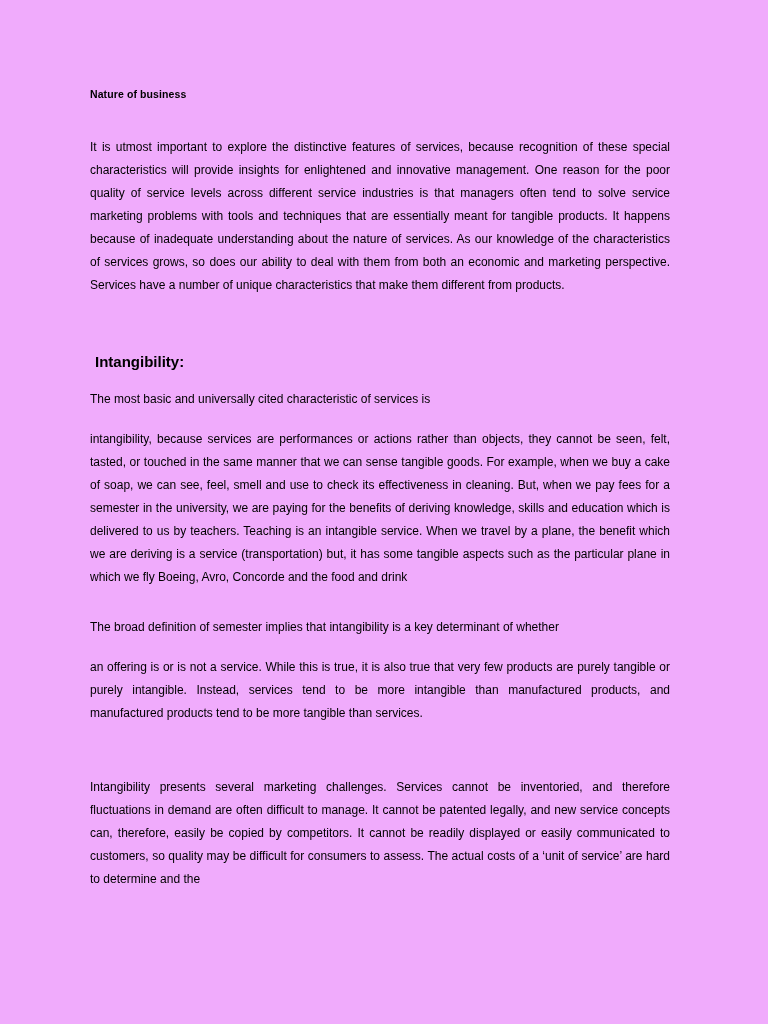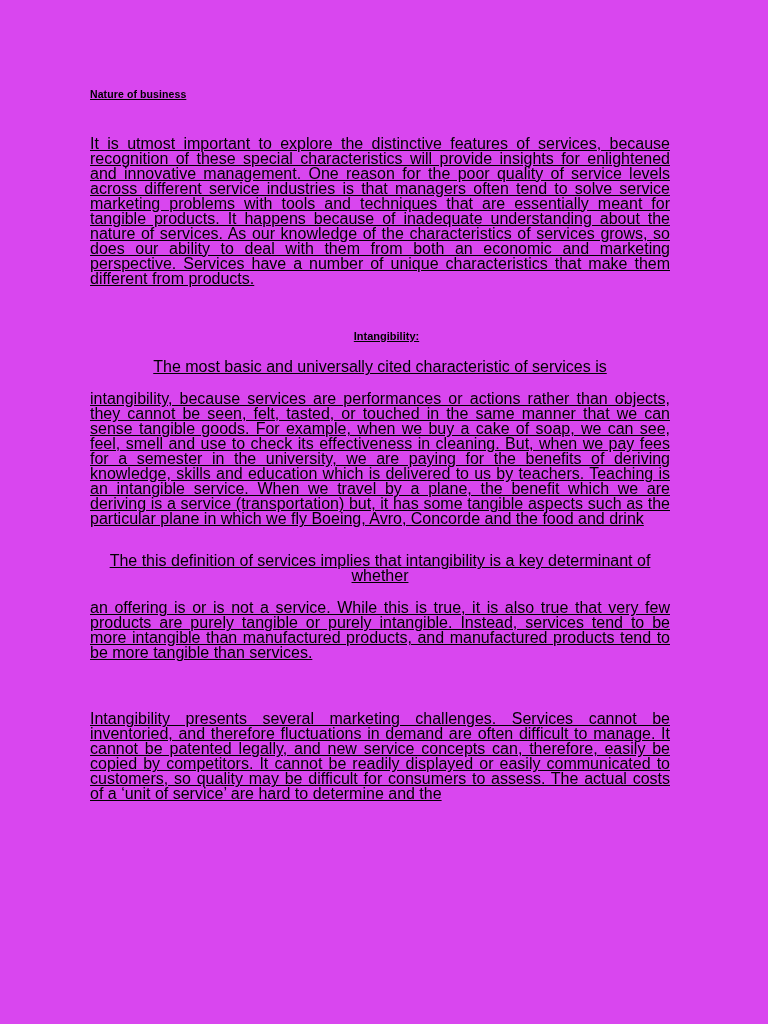--- a/index.html
+++ b/index.html
@@ -12,50 +12,48 @@
     height: 1024px;
     font-family: "Liberation Sans", sans-serif;
     color: #000000;
     overflow: hidden;
   }
   .page {
     width: 768px;
     height: 1024px;
     box-sizing: border-box;
     padding: 88px 90px 40px 90px;
-    background: #d946ef;
-    text-decoration: underline;
+    background: #f0abfc;
   }
   .doc-body {
     width: 588px;
   }
   .heading {
     font-size: 10.5px;
     font-weight: bold;
     line-height: 1.3;
     margin: 0 0 34px 0;
     letter-spacing: 0.1px;
   }
   .subheading {
-    font-size: 11px;
+    font-size: 15px;
     font-weight: bold;
     line-height: 1.35;
-    margin: 4px 0 16px 0;
+    margin: 16px 0 16px 0;
     padding-left: 5px;
-    text-align: center;
   }
   p.para {
-    font-size: 16px;
-    line-height: 15px;
+    font-size: 12px;
+    line-height: 23px;
     margin: 0 8px 17px 0;
     text-align: justify;
     text-justify: inter-word;
   }
   p.para.nojust {
-    text-align: center;
+    text-align: left;
   }
   .gap-sm { height: 10px; }
   .gap-md { height: 22px; }
   .gap-lg { height: 34px; }
 </style>
 </head>
 <body>
 
 <div class="page">
   <div class="doc-body">
@@ -68,21 +66,21 @@
 
     <h2 class="subheading">Intangibility:</h2>
 
     <p class="para nojust">The most basic and universally cited characteristic of services is</p>
 
     <p class="para">intangibility, because services are performances or actions rather than objects, they cannot be seen, felt, tasted, or touched in the same manner that we can sense tangible goods. For example, when we buy a cake of soap, we can see, feel, smell and use to check its effectiveness in cleaning. But, when we pay fees for a semester in the university, we are paying for the benefits of deriving knowledge, skills and education which is delivered to us by teachers. Teaching is an intangible service. When we travel by a plane, the benefit which we are deriving is a service (transportation) but, it has some tangible aspects such as the particular plane in which we fly Boeing, Avro, Concorde and the food and drink</p>
 
 
     <div class="gap-sm"></div>
 
-    <p class="para nojust">The this definition of services implies that intangibility is a key determinant of whether</p>
+    <p class="para nojust">The broad definition of semester implies that intangibility is a key determinant of whether</p>
 
     <p class="para">an offering is or is not a service. While this is true, it is also true that very few products are purely tangible or purely intangible. Instead, services tend to be more intangible than manufactured products, and manufactured products tend to be more tangible than services.</p>
 
     <div class="gap-lg"></div>
 
     <p class="para">Intangibility presents several marketing challenges. Services cannot be inventoried, and therefore fluctuations in demand are often difficult to manage. It cannot be patented legally, and new service concepts can, therefore, easily be copied by competitors. It cannot be readily displayed or easily communicated to customers, so quality may be difficult for consumers to assess. The actual costs of a ‘unit of service’ are hard to determine and the</p>
 
 
   </div>
 </div>

